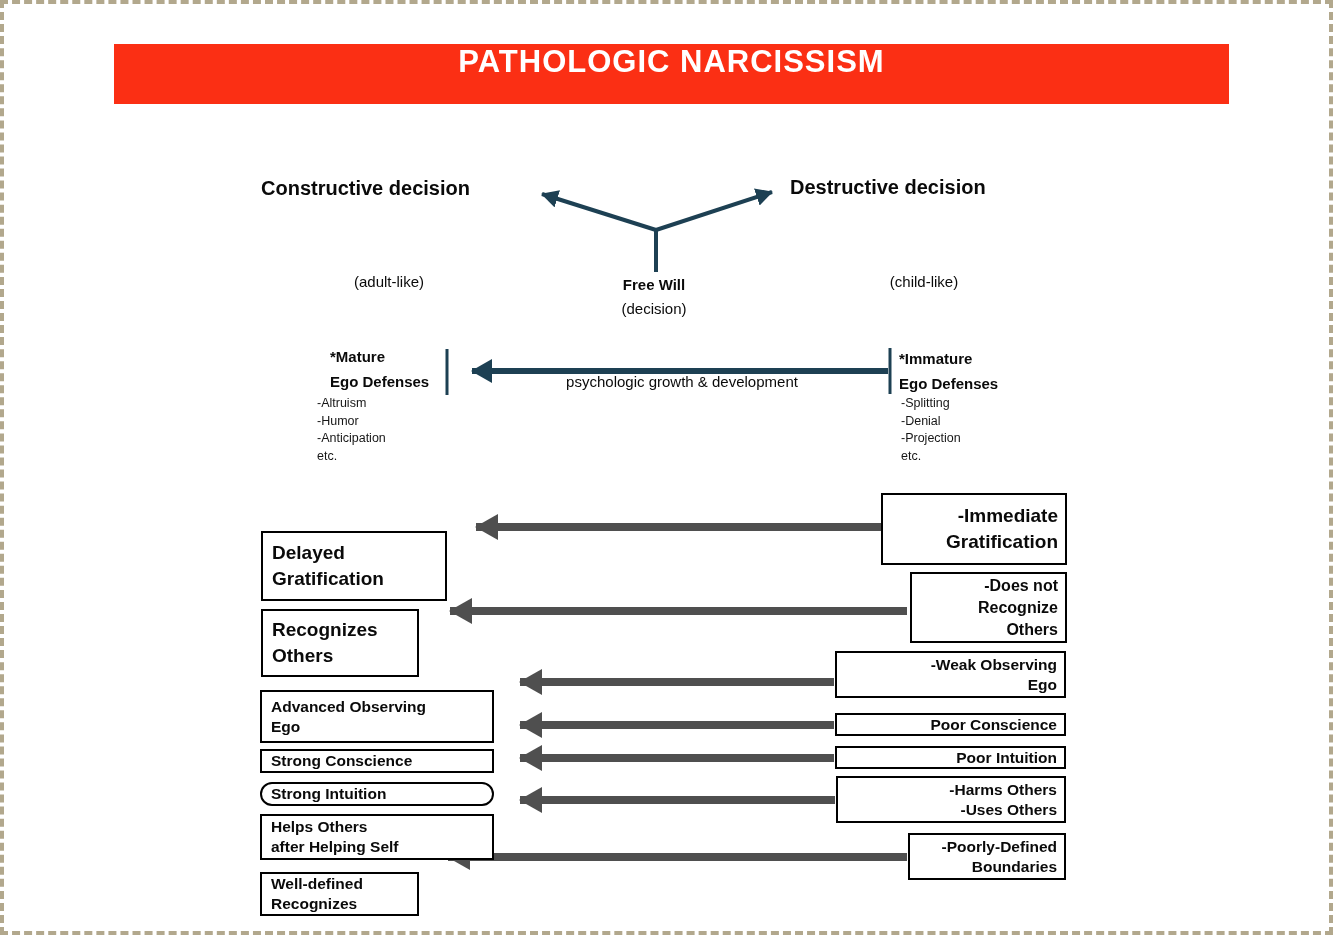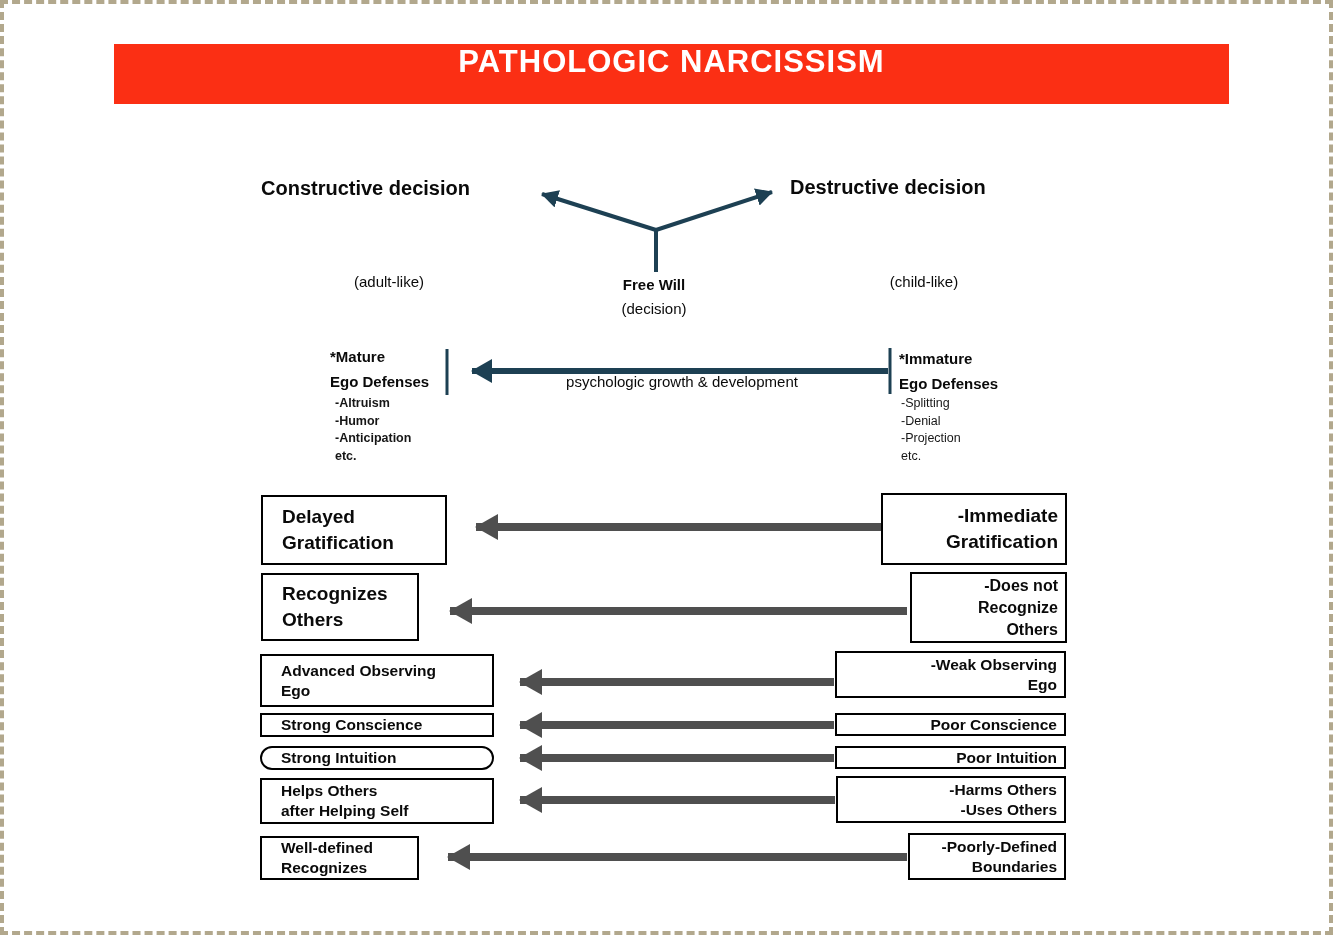--- a/index.html
+++ b/index.html
@@ -27,29 +27,29 @@
   .small-note{font-size:15px; white-space:nowrap; transform:translateX(-50%);}
   #adult-note{left:385px; top:269px;}
   #child-note{left:920px; top:269px;}
   #free-will{left:650px; top:272px; font-size:15px; font-weight:bold; transform:translateX(-50%);}
   #free-will-sub{left:650px; top:296px; font-size:15px; transform:translateX(-50%);}
   
   .def-header{font-size:15px; font-weight:bold; white-space:pre-line; line-height:25px;}
   #mature-header{left:310px; top:340px;margin-left:16px;}
   #immature-header{left:895px; top:342px;}
   .def-list{font-size:12.5px; white-space:pre-line; line-height:17.5px; color:#161616;}
-  #mature-list{left:331px; top:391px;font-weight:bold;}
+  #mature-list{left:313px; top:391px;}
   #immature-list{left:897px; top:391px;}
   #growth-label{left:678px; top:369px; font-size:15px; transform:translateX(-50%); white-space:nowrap;}
   
   .box{
     position:absolute; box-sizing:border-box; border:2px solid #000; background:#fff;
     display:flex; align-items:center; font-weight:bold; white-space:pre-line;
   }
-  .box.l{justify-content:flex-start; text-align:left; padding-left:19px;}
+  .box.l{justify-content:flex-start; text-align:left; padding-left:9px;margin-top:36px;}
   .box.r{justify-content:flex-end; text-align:right; padding-right:7px;}
   .fs-lg{font-size:19px; line-height:26px;}
   .fs-md{font-size:15.5px; line-height:20px;}
   #b1l{left:257px; top:491px; width:186px; height:70px;}
   #b1r{left:877px; top:489px; width:186px; height:72px;padding-left:39px;}
   #b2l{left:257px; top:569px; width:158px; height:68px;}
   #b2r{left:906px; top:568px; width:157px; height:71px; font-size:16px; line-height:22px;}
   #b3l{left:256px; top:650px; width:234px; height:53px;}
   #b3r{left:831px; top:647px; width:231px; height:47px;}
   #b4l{left:256px; top:709px; width:234px; height:24px;}

